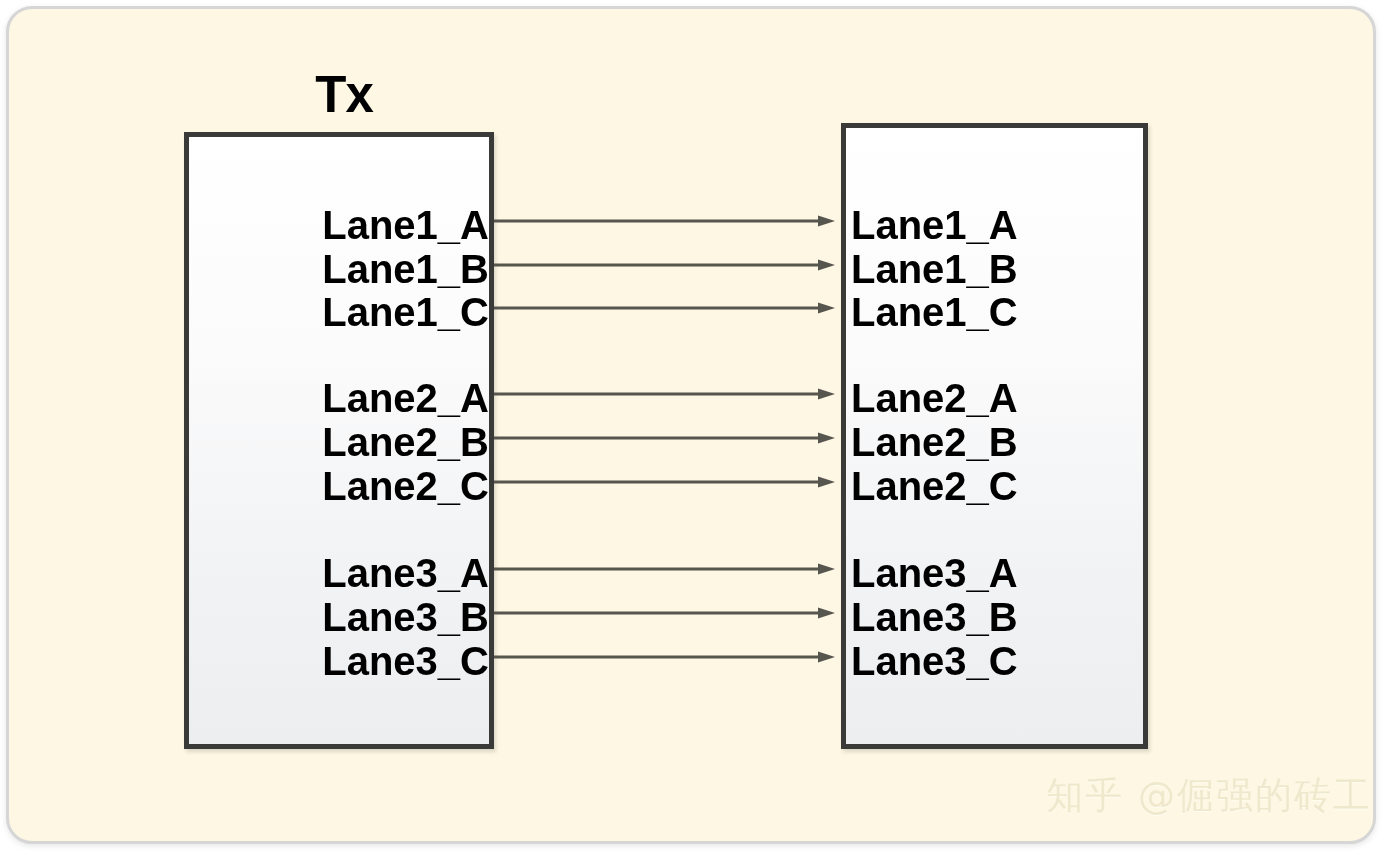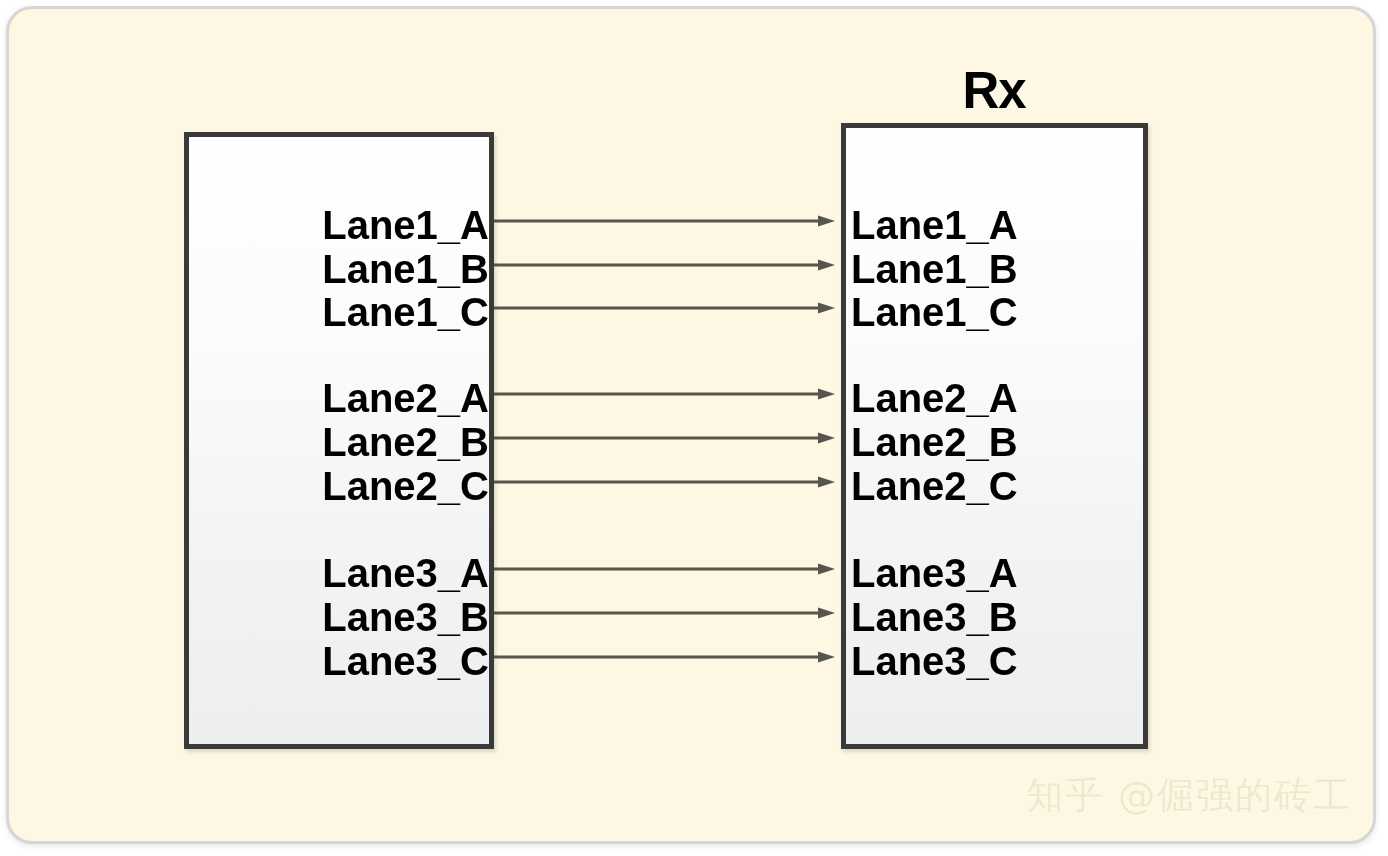--- a/index.html
+++ b/index.html
@@ -81,37 +81,37 @@
     width: 1370px;
     height: 838px;
     pointer-events: none;
   }
   .wire-line { stroke: #56564f; stroke-width: 3; fill: none; }
   .wire-head { fill: #56564f; }
 
   
   #watermark {
     position: absolute;
-    right: 27px;
+    right: 7px;
     bottom: 26px;
     font-size: 37px;
     color: #efe8cd;
     letter-spacing: 2px;
     text-shadow: 0 1px 0 #fffdf2;
     white-space: nowrap;
     font-family: "DejaVu Sans", sans-serif;
   }
 </style>
 </head>
 <body>
 
 <div id="canvas">
   <div id="stage">
 
-    <div class="node-title" id="rx-title">Rx</div>
+    <div class="node-title" id="tx-title">Tx</div>
 
     <div class="node-box" id="tx-box"></div>
     <div class="node-box" id="rx-box"></div>
 
     <div id="labels">
         <div class="lane-label tx" style="left: 180px; width: 300px; top: 196px;">Lane1_A</div>
         <div class="lane-label rx" style="left: 842px; width: 300px; top: 196px;">Lane1_A</div>
         <div class="lane-label tx" style="left: 180px; width: 300px; top: 240px;">Lane1_B</div>
         <div class="lane-label rx" style="left: 842px; width: 300px; top: 240px;">Lane1_B</div>
         <div class="lane-label tx" style="left: 180px; width: 300px; top: 283px;">Lane1_C</div>

